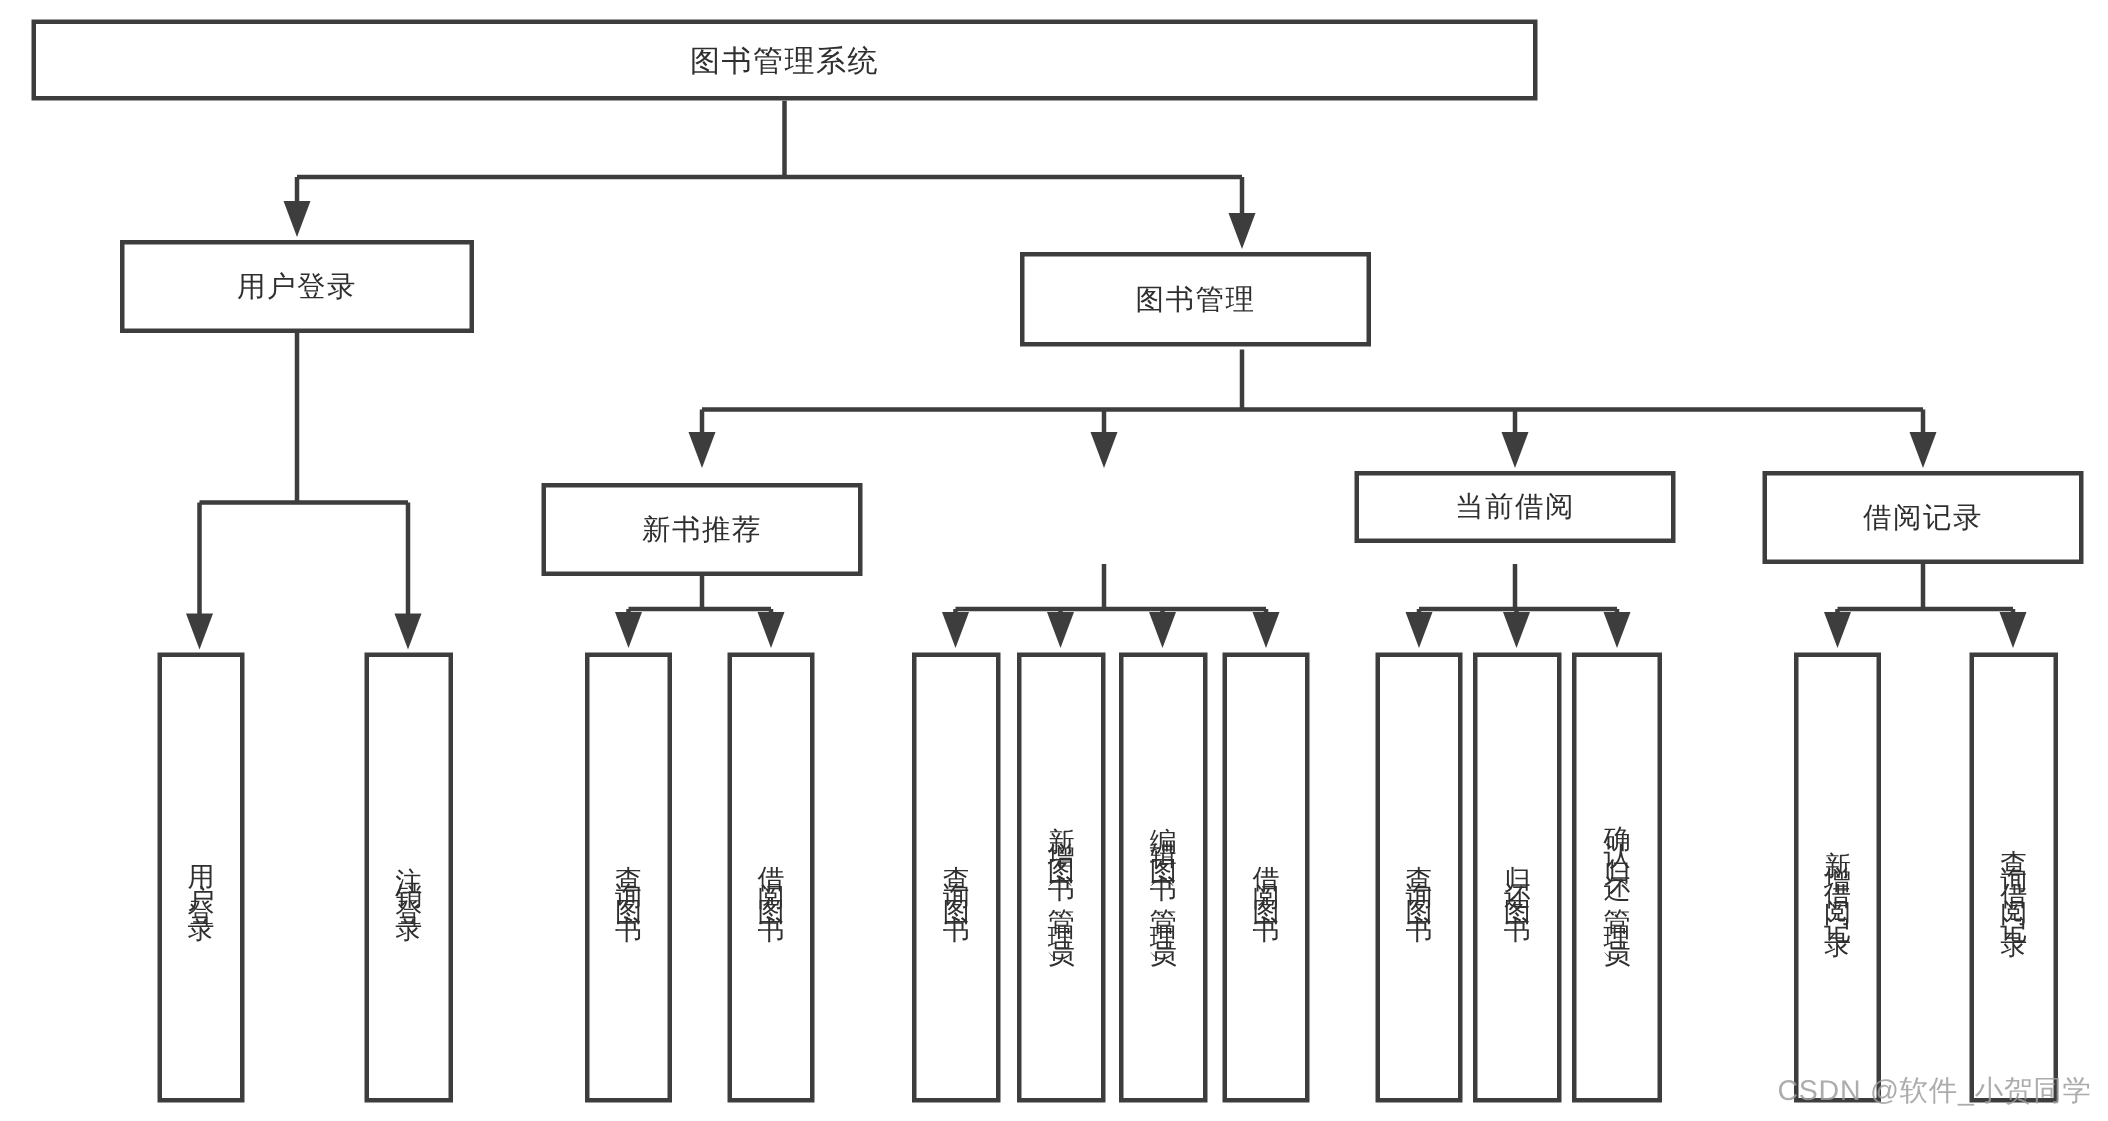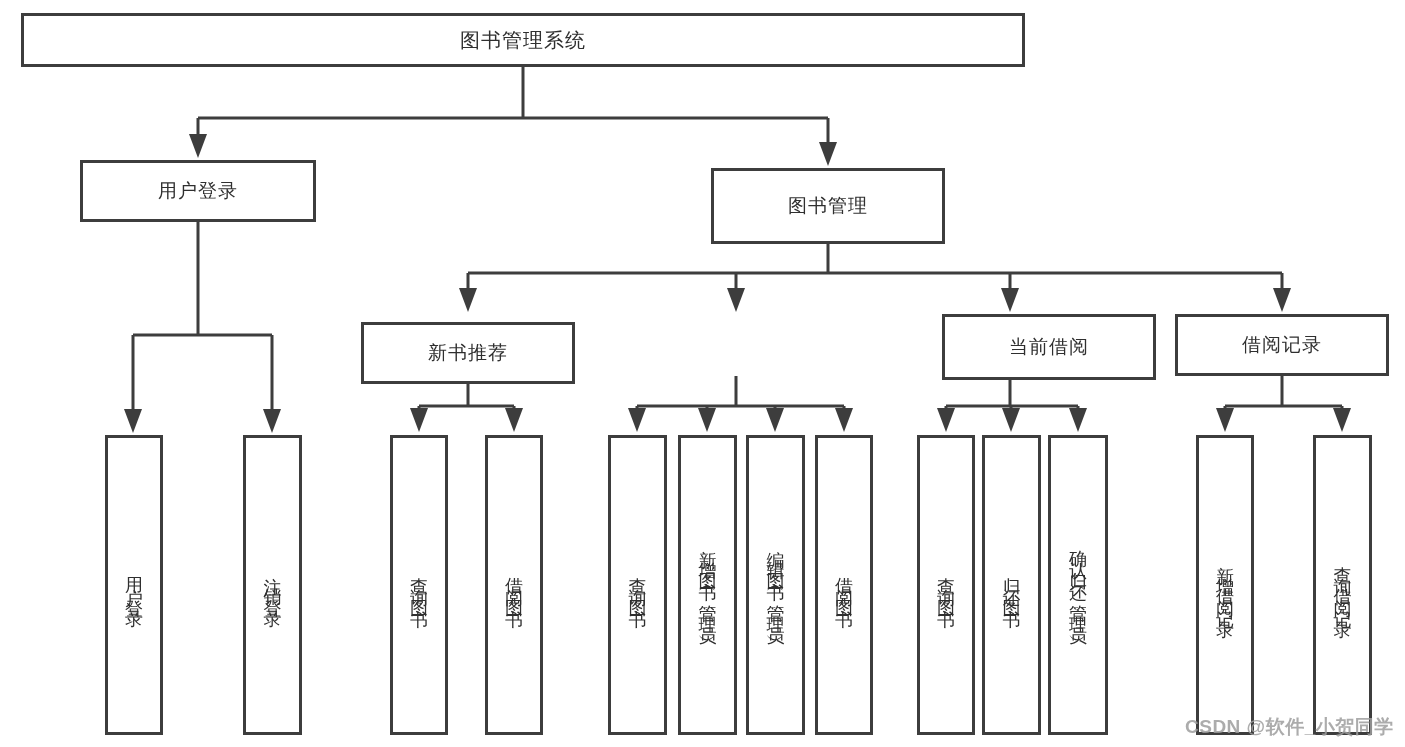--- a/index.html
+++ b/index.html
@@ -34,21 +34,20 @@
   }
   .watermark{
     position:absolute;
     left:1185px;top:714px;
     width:220px;
     font-size:19px;
     color:rgba(158,158,158,0.85);
     letter-spacing:0.5px;
     white-space:nowrap;
     pointer-events:none;
-    font-weight:bold;
   }
 </style>
 </head>
 <body>
 
 <div class="canvas">
 
   <svg width="1405" height="747" viewBox="0 0 1405 747">
     <g stroke="#3d3d3d" stroke-width="3" fill="none">
 
@@ -88,24 +87,24 @@
       <path d="M1002,408 H1020 L1011,432 Z"></path>
       <path d="M1069,408 H1087 L1078,432 Z"></path>
       <path d="M1216,408 H1234 L1225,432 Z"></path>
       <path d="M1333,408 H1351 L1342,432 Z"></path>
     </g>
   </svg>
 
   <div class="box root h" style="left:21px;top:13px;width:1004px;height:54px">图书管理系统</div>
 
   <div class="box h" style="left:80px;top:160px;width:236px;height:62px">用户登录</div>
-  <div class="box h" style="left:711px;top:168px;width:234px;height:76px">图书管理</div>
+  <div class="box h" style="left:680px;top:168px;width:234px;height:63px">图书管理</div>
 
   <div class="box h" style="left:361px;top:322px;width:214px;height:62px">新书推荐</div>
-  <div class="box h" style="left:942px;top:314px;width:214px;height:66px">当前借阅</div>
+  <div class="box h" style="left:903px;top:314px;width:214px;height:48px">当前借阅</div>
   <div class="box h" style="left:1175px;top:314px;width:214px;height:62px">借阅记录</div>
 
   <div class="box" style="left:105px;top:435px;width:58px;height:300px">
     <span class="vlabel">用户登录</span>
   </div>
   <div class="box" style="left:243px;top:435px;width:59px;height:300px">
     <span class="vlabel">注销登录</span>
   </div>
 
   <div class="box" style="left:390px;top:435px;width:58px;height:300px">

